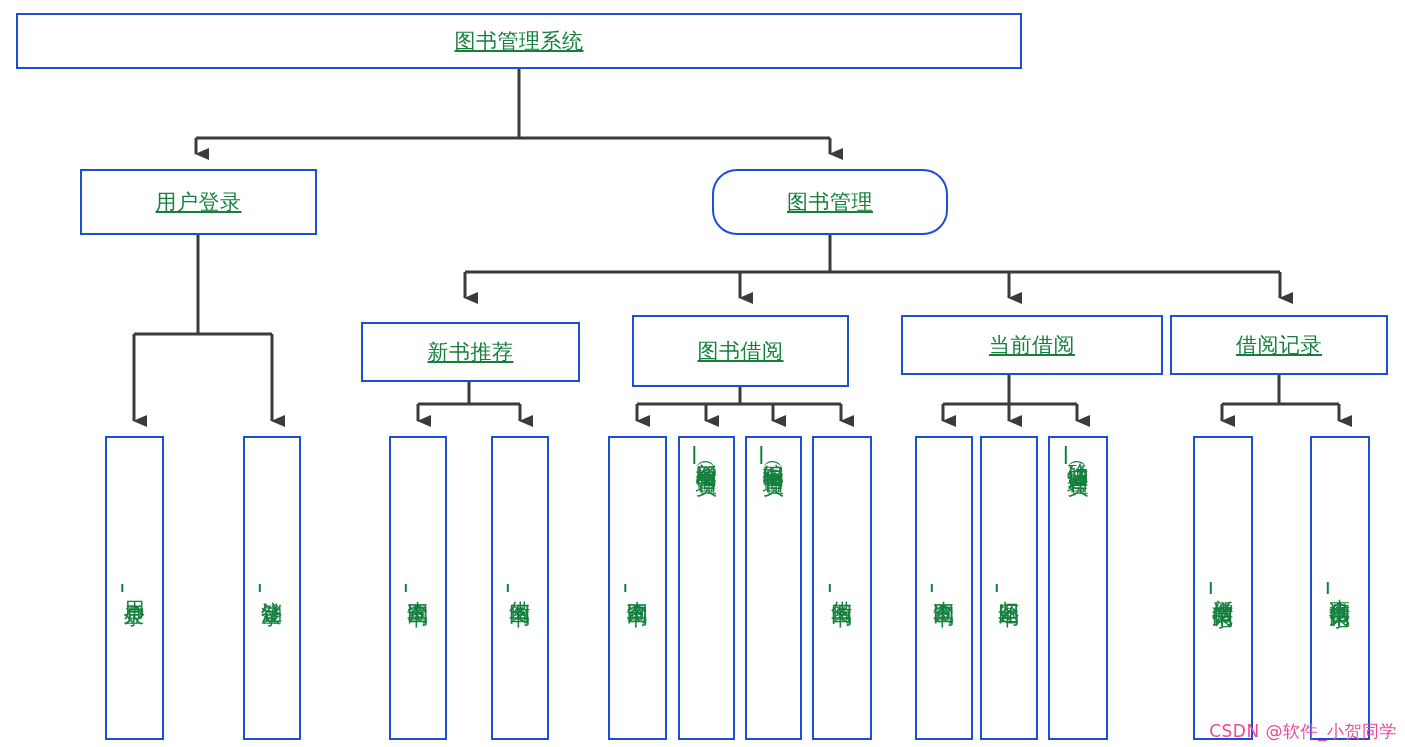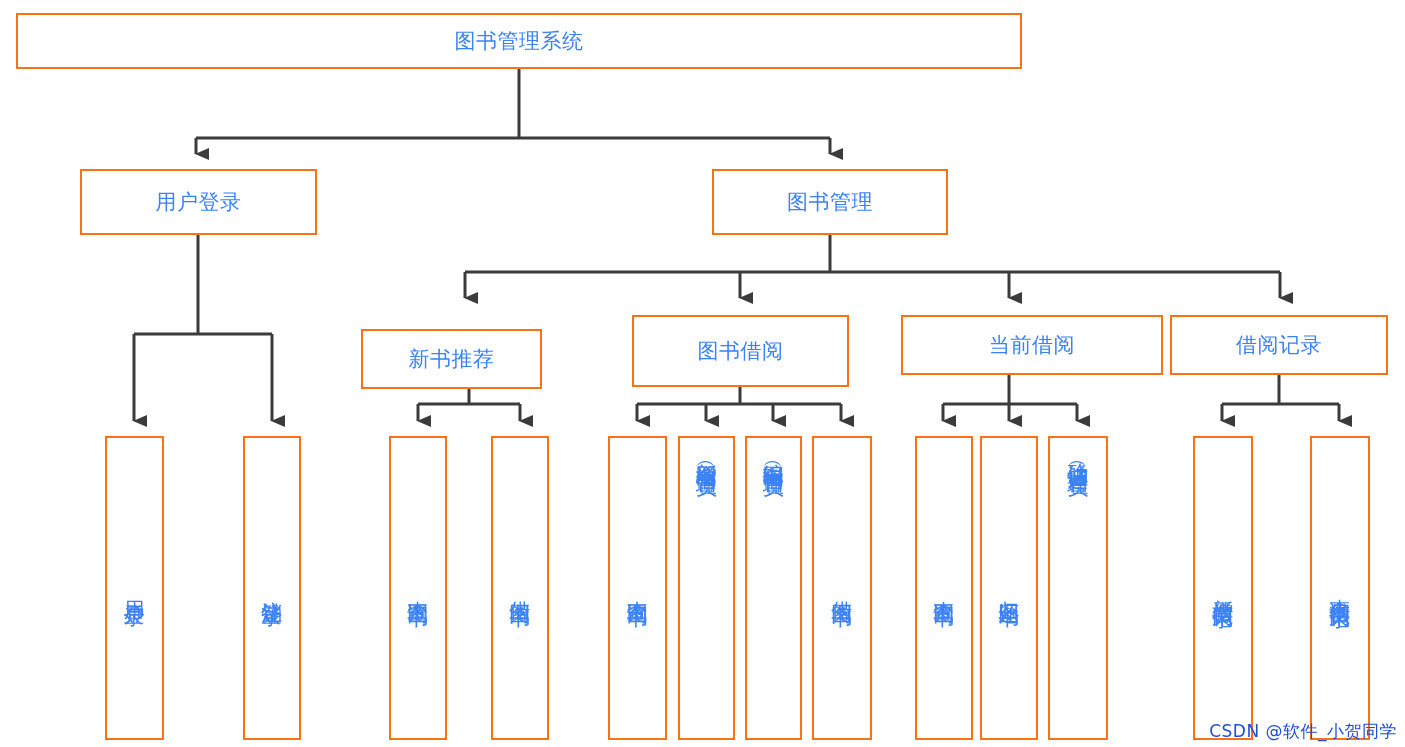--- a/index.html
+++ b/index.html
@@ -23,26 +23,27 @@
     position: absolute;
     left: 0;
     top: 0;
     width: 1405px;
     height: 747px;
     pointer-events: none;
   }
   .node {
     position: absolute;
     box-sizing: border-box;
-    border: 2px solid #f97316;
+    border: 2px solid #1d4ed8;
     background: #ffffff;
     display: flex;
     align-items: center;
     justify-content: center;
-    color: #3b82f6;
+    color: #15803d;
+    text-decoration: underline;
   }
   .node-h .node-label {
     font-size: 21px;
     line-height: 1.1;
     letter-spacing: 0.5px;
     white-space: nowrap;
   }
   .node-v {
     align-items: flex-start;
     justify-content: center;
@@ -61,21 +62,21 @@
   }
   .node-v.mid-text {
     align-items: center;
     padding-top: 0;
   }
   .watermark {
     position: absolute;
     right: 8px;
     bottom: 4px;
     font-size: 17px;
-    color: #1d4ed8;
+    color: #ec4899;
     letter-spacing: 0.5px;
     white-space: nowrap;
     font-family: "DejaVu Sans", sans-serif;
   }
 </style>
 </head>
 <body>
 
 <div id="diagram-root">
 
@@ -142,25 +143,25 @@
   </svg>
 
   <div class="node node-h" style="left:16px; top:13px; width:1006px; height:56px;">
     <span class="node-label">图书管理系统</span>
   </div>
 
   <div class="node node-h" style="left:80px; top:169px; width:237px; height:66px;">
     <span class="node-label">用户登录</span>
   </div>
 
-  <div class="node node-h" style="left:712px; top:169px; width:236px; height:66px;">
+  <div class="node node-h" style="left:712px; top:169px; width:236px; height:66px;border-radius:25px;">
     <span class="node-label">图书管理</span>
   </div>
 
-  <div class="node node-h" style="left:361px; top:329px; width:181px; height:60px;">
+  <div class="node node-h" style="left:361px; top:322px; width:219px; height:60px;">
     <span class="node-label">新书推荐</span>
   </div>
 
   <div class="node node-h" style="left:632px; top:315px; width:217px; height:72px;">
     <span class="node-label">图书借阅</span>
   </div>
 
   <div class="node node-h" style="left:901px; top:315px; width:262px; height:60px;">
     <span class="node-label">当前借阅</span>
   </div>

